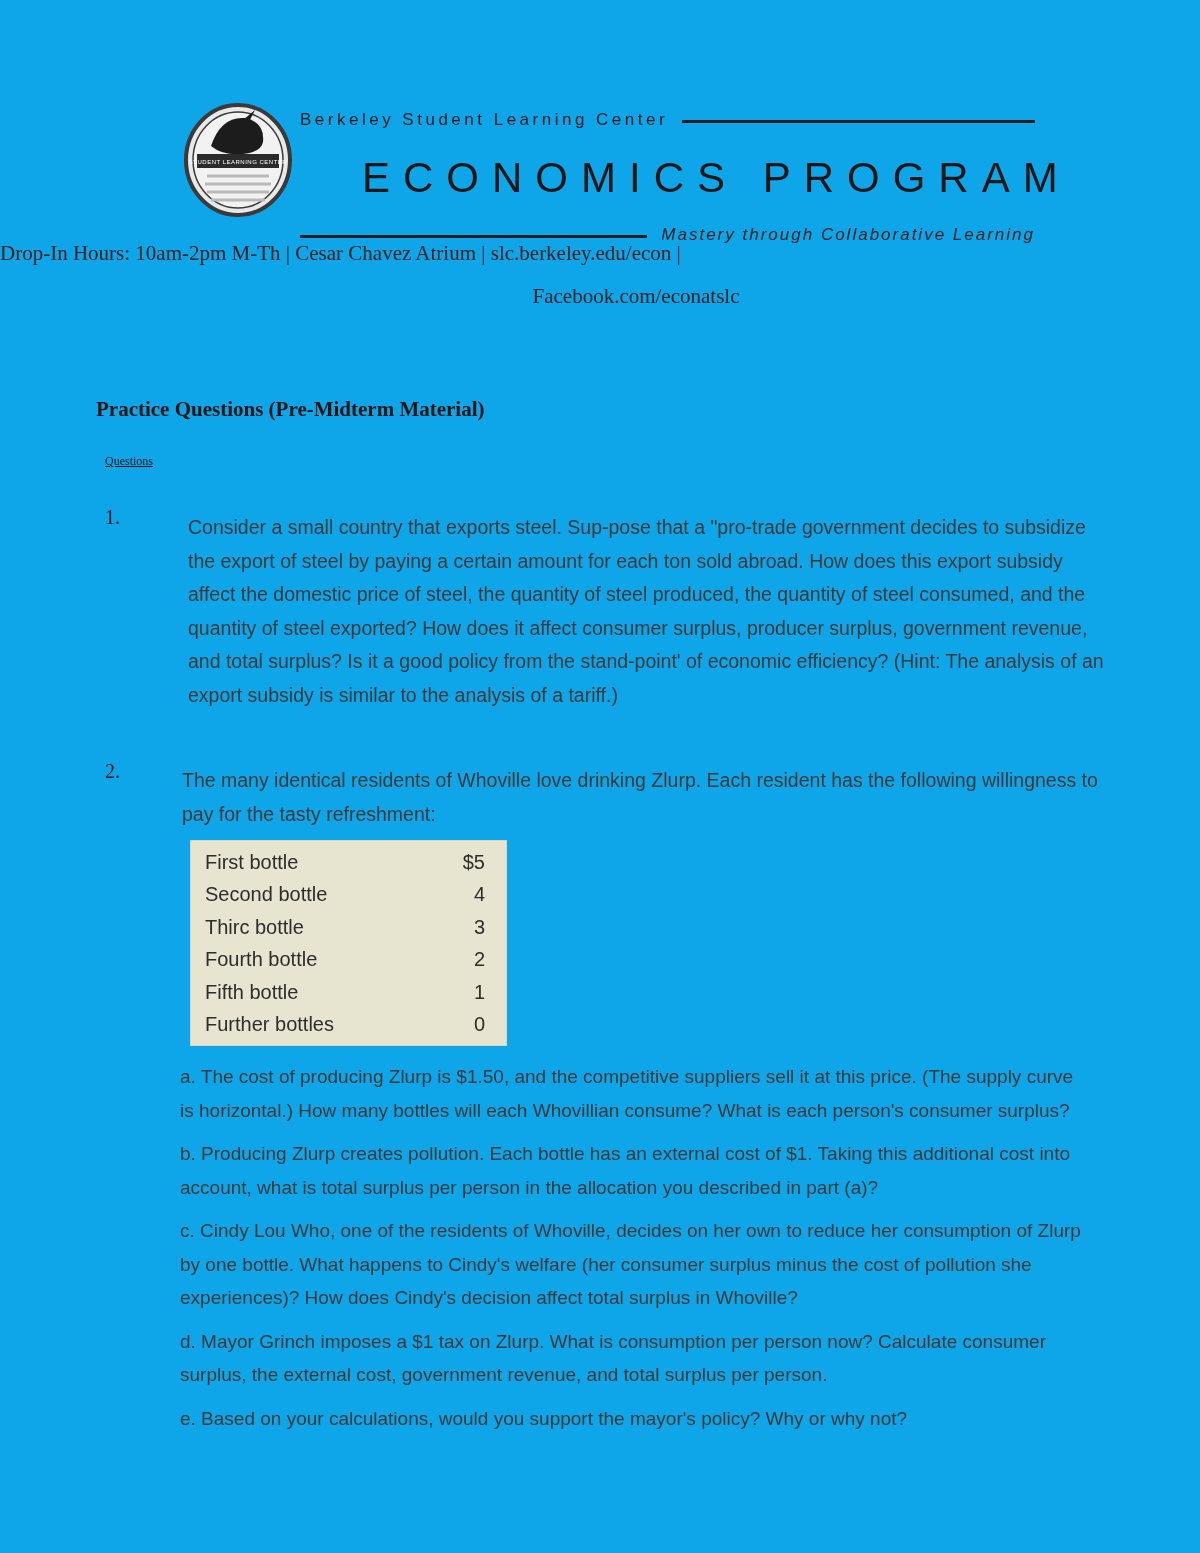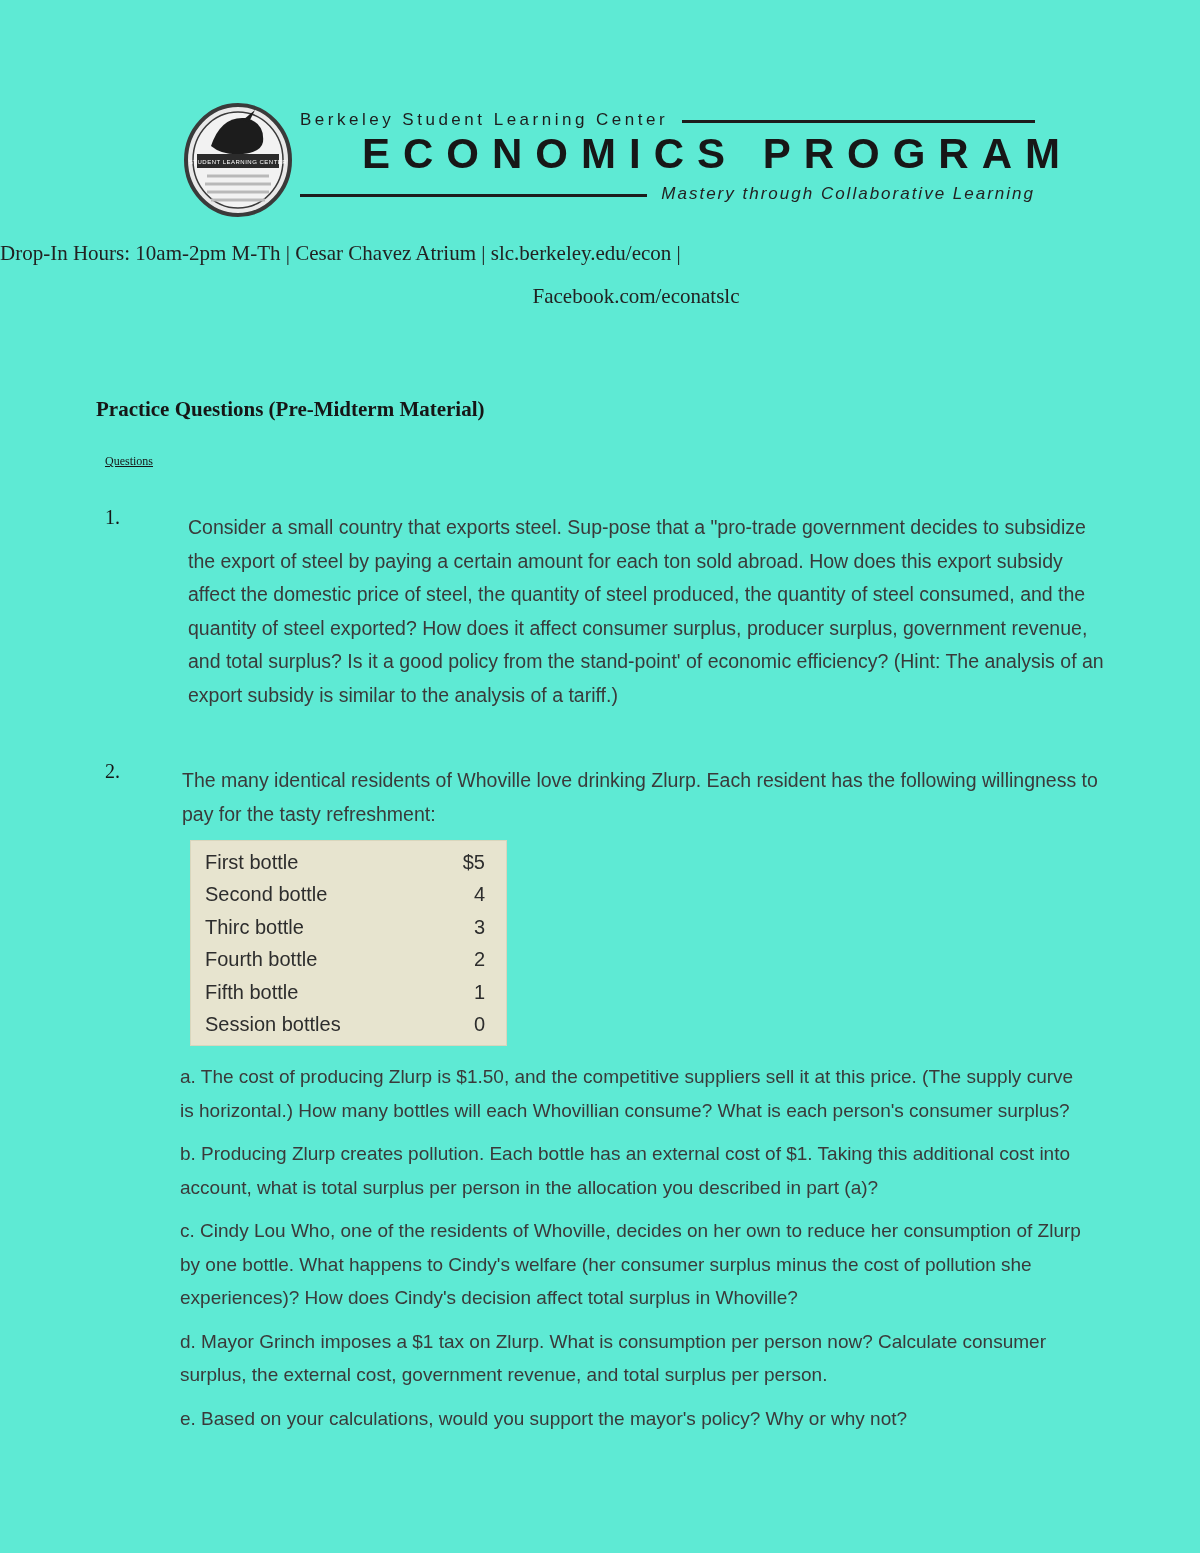--- a/index.html
+++ b/index.html
@@ -1,45 +1,45 @@
 <!DOCTYPE html>
 <html><head>
 <meta charset="utf-8">
 <style>
   html,body { margin:0; padding:0; background:#ffffff; }
   .page {
     position:relative;
     width:1200px;
     height:1553px;
-    background:#5eead4;
+    background:#0ea5e9;
     font-family:"Liberation Sans", sans-serif;
     color:#1a1a1a;
     overflow:hidden;
   }
 
   
   .logo {
     position:absolute; left:183px; top:102px;
     width:110px; height:116px;
   }
   .header-text {
     position:absolute; left:300px; top:110px; width:735px;
   }
   .org-row { display:flex; align-items:center; }
   .org-name {
     font-size:17px; letter-spacing:3.5px; color:#1d1d1d;
     white-space:nowrap;
   }
   .org-rule { flex:1; height:3px; background:#1d1d1d; margin-left:14px; margin-top:2px; }
   .program {
-    margin-top:0; margin-left:62px;
-    font-size:42px; font-weight:700; letter-spacing:13px;
+    margin-top:24px; margin-left:62px;
+    font-size:42px; font-weight:400; letter-spacing:13px;
     color:#171717; white-space:nowrap;
   }
-  .tagline-row { display:flex; align-items:center; margin-top:6px; }
+  .tagline-row { display:flex; align-items:center; margin-top:23px; }
   .tagline-rule { width:355px; height:3px; background:#1d1d1d; margin-top:2px; }
   .tagline {
     font-style:italic; font-size:17px; letter-spacing:2px;
     color:#222; margin-left:14px; white-space:nowrap;
   }
 
   
   .serif { font-family:"Liberation Serif", serif; }
   .info-line1 {
     position:absolute; top:241px; left:0; width:100%;
@@ -160,21 +160,21 @@
     </div>
     <div class="wtp-row">
       <span class="wtp-label">Fourth bottle</span>
       <span class="wtp-value">2</span>
     </div>
     <div class="wtp-row">
       <span class="wtp-label">Fifth bottle</span>
       <span class="wtp-value">1</span>
     </div>
     <div class="wtp-row">
-      <span class="wtp-label">Session bottles</span>
+      <span class="wtp-label">Further bottles</span>
       <span class="wtp-value">0</span>
     </div>
   </div>
 
   <div class="subquestions">
     <p class="subq">a. The cost of producing Zlurp is $1.50, and the competitive suppliers sell it at this price. (The supply curve is horizontal.) How many bottles will each Whovillian consume? What is each person's consumer surplus?</p>
     <p class="subq">b. Producing Zlurp creates pollution. Each bottle has an external cost of $1. Taking this additional cost into account, what is total surplus per person in the allocation you described in part (a)?</p>
     <p class="subq">c. Cindy Lou Who, one of the residents of Whoville, decides on her own to reduce her consumption of Zlurp by one bottle. What happens to Cindy's welfare (her consumer surplus minus the cost of pollution she experiences)? How does Cindy's decision affect total surplus in Whoville?</p>
     <p class="subq">d. Mayor Grinch imposes a $1 tax on Zlurp. What is consumption per person now? Calculate consumer surplus, the external cost, government revenue, and total surplus per person.</p>
     <p class="subq">e. Based on your calculations, would you support the mayor's policy? Why or why not?</p>

